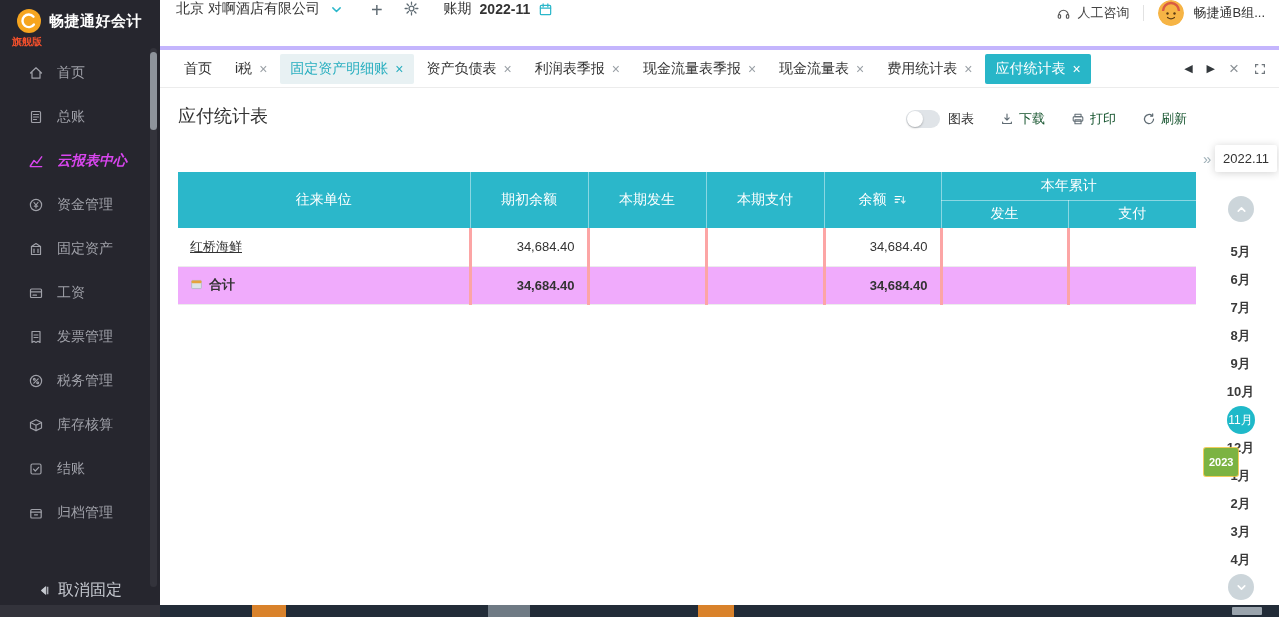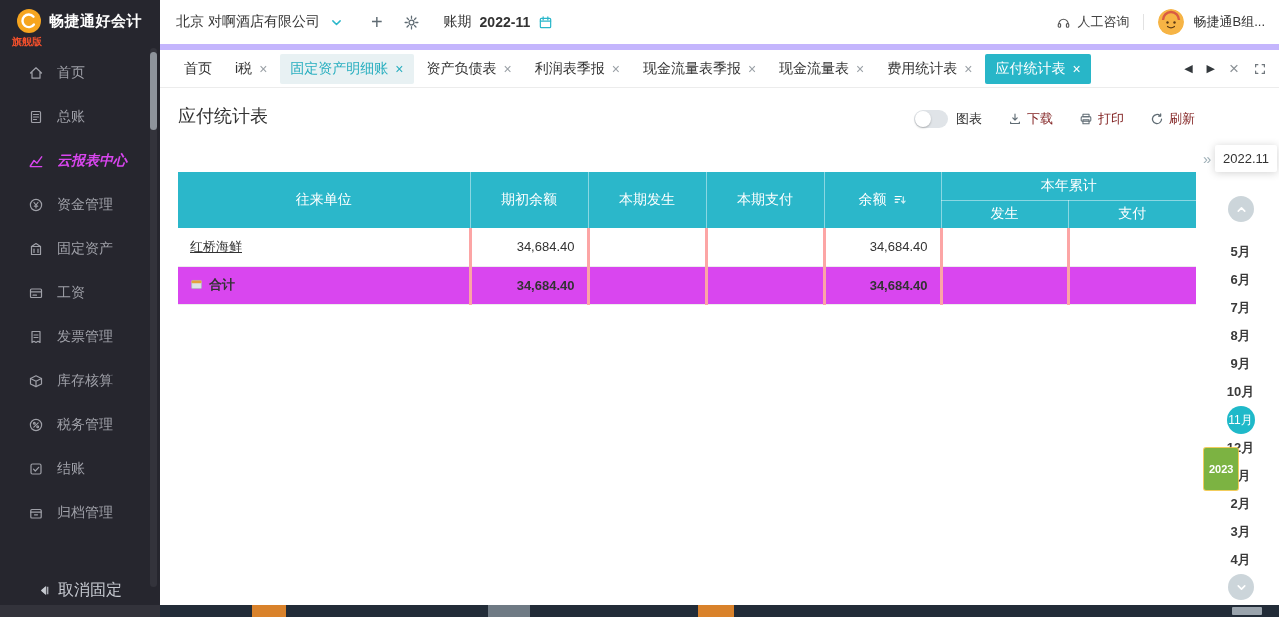--- a/index.html
+++ b/index.html
@@ -14,21 +14,21 @@
   .edition { color: #f4502c; font-size: 10px; font-weight: 700; padding: 1px 0 0 12px; }
   .menu { margin-top: 2px; }
   .menu-item { display: flex; align-items: center; gap: 13px; height: 44px; padding-left: 27px; color: #9fa0a8; font-size: 14px; cursor: pointer; }
   .menu-item.active { color: #d946ef; font-weight: 600; font-style: italic; }
   .menu-item .mi { width: 17px; height: 17px; display: flex; align-items: center; justify-content: center; flex: 0 0 17px; }
   .sb-scroll { position: absolute; top: 48px; bottom: 30px; right: 3px; width: 7px; background: #33333b; border-radius: 4px; }
   .sb-thumb { position: absolute; top: 4px; left: 0; width: 7px; height: 78px; background: #8e939b; border-radius: 4px; }
   .unpin { position: absolute; bottom: 16px; left: 0; width: 100%; display: flex; align-items: center; justify-content: center; gap: 7px; color: #c7cad1; font-size: 16px; cursor: pointer; }
 
   
-  .topbar { position: absolute; left: 160px; top: 0; width: 1119px; height: 50px; background: #fff; border-bottom: 6px solid #c4b5fd; display: flex; align-items: center; z-index: 4; }
+  .topbar { position: absolute; left: 160px; top: 0; width: 1119px; height: 50px; background: #fff; border-bottom: 4px solid #c4b5fd; display: flex; align-items: flex-start; z-index: 4; }
   .company { display: flex; align-items: center; gap: 10px; margin-left: 16px; font-size: 14px; color: #333; cursor: pointer; }
   .tb-plus { margin-left: 28px; font-size: 20px; color: #5f6b73; line-height: 1; cursor: pointer; }
   .tb-gear { margin-left: 20px; color: #5f6b73; cursor: pointer; }
   .period { display: flex; align-items: center; gap: 8px; margin-left: 24px; font-size: 14px; color: #333; cursor: pointer; }
   .period .pv { font-weight: 700; }
   .tb-right { margin-left: auto; display: flex; align-items: center; gap: 9px; padding-right: 14px; }
   .consult { display: flex; align-items: center; gap: 6px; font-size: 13px; color: #444; cursor: pointer; }
   .v-div { width: 1px; height: 16px; background: #e2e2e2; margin: 0 5px; }
   .avatar { width: 26px; height: 26px; border-radius: 50%; overflow: hidden; cursor: pointer; }
   .username { font-size: 13px; color: #333; cursor: pointer; white-space: nowrap; }
@@ -43,53 +43,53 @@
   .tab.active { background: #28b6c8; color: #fff; }
   .tab.active .x { color: #fff; }
   .tab-ctrl { margin-left: auto; display: flex; align-items: center; gap: 14px; padding-right: 12px; }
   .tc { cursor: pointer; color: #33383c; font-size: 11px; line-height: 1; }
   .tc.x-all { color: #8b9196; font-size: 17px; }
   .tc.fs { color: #70777d; }
 
   
   .content { position: absolute; left: 160px; top: 88px; width: 1119px; height: 517px; background: #fff; z-index: 3; }
   .page-title { position: absolute; left: 18px; top: 16px; font-size: 18px; color: #333; font-weight: 500; }
-  .toolbar { position: absolute; right: 84px; top: 22px; display: flex; align-items: center; gap: 26px; justify-content: center; }
+  .toolbar { position: absolute; right: 92px; top: 22px; display: flex; align-items: center; gap: 26px; justify-content: center; }
   .toggle-wrap { display: flex; align-items: center; gap: 8px; font-size: 13px; color: #333; }
   .toggle { width: 34px; height: 18px; border-radius: 10px; background: #e0e4e8; position: relative; cursor: pointer; }
   .knob { position: absolute; left: 1px; top: 1px; width: 16px; height: 16px; border-radius: 50%; background: #fff; box-shadow: 0 1px 2px rgba(0,0,0,.25); }
-  .tool-btn { display: flex; align-items: center; gap: 5px; font-size: 13px; color: #7f1d1d; cursor: pointer; }
+  .tool-btn { display: flex; align-items: center; gap: 5px; font-size: 13px; color: #14532d; cursor: pointer; }
   .tool-btn svg { color: #5f6b73; }
 
   
   .tbl-wrap { position: absolute; left: 18px; top: 84px; }
   table { border-collapse: collapse; table-layout: fixed; width: 1018px; font-size: 13px; color: #333; }
   thead th { background: #2bb7ca; color: #fff; font-weight: 400; font-size: 14px; height: 28px; border-right: 1px solid rgba(255,255,255,.45); text-align: center; }
   thead th.no-r { border-right: none; }
   thead th.group { border-bottom: 1px solid rgba(255,255,255,.45); }
   thead th .hcell { display: inline-flex; align-items: center; gap: 6px; }
   tbody td { height: 38px; border-bottom: 1px solid #ececec; border-right: 3px solid #fca5a5; background: #fff; }
   tbody td.no-r { border-right: none; }
   td.num { text-align: right; padding-right: 12px; }
   td.unit { padding-left: 12px; text-align: left; }
   .link { color: #333; text-decoration: underline; cursor: pointer; }
-  tr.total td { background: #d946ef; font-weight: 700; }
+  tr.total td { background: #f0abfc; font-weight: 700; }
   .total-label { display: inline-flex; align-items: center; gap: 6px; }
 
   
   .month-panel { position: absolute; left: 1202px; top: 142px; width: 77px; height: 466px; z-index: 6; }
   .collapse { position: absolute; left: 1px; top: 8px; color: #9fb0b8; font-size: 15px; cursor: pointer; }
   .cur-tag { position: absolute; left: 13px; top: 3px; background: #fff; box-shadow: 0 1px 8px rgba(0,0,0,.18); border-radius: 2px; padding: 6px 8px; font-size: 13px; color: #333; white-space: nowrap; }
   .circ { position: absolute; left: 26px; width: 26px; height: 26px; border-radius: 50%; background: #ccd5da; color: #fff; display: flex; align-items: center; justify-content: center; cursor: pointer; }
   .circ.up { top: 54px; }
   .circ.down { top: 432px; }
   .months { position: absolute; top: 96px; left: 0; width: 100%; }
   .month { height: 28px; display: flex; align-items: center; justify-content: center; font-size: 13px; color: #3a3a3a; font-weight: 700; cursor: pointer; }
   .month .m-active { width: 28px; height: 28px; border-radius: 50%; background: #1fb9c9; color: #fff; display: flex; align-items: center; justify-content: center; font-size: 12px; font-weight: 400; }
-  .year-badge { position: absolute; left: 2px; top: 306px; background: #7cb342; color: #fff; font-size: 11px; font-weight: 700; padding: 15px 5px; border-radius: 2px; box-shadow: 0 0 0 1px rgba(240,196,64,.85); }
+  .year-badge { position: absolute; left: 2px; top: 306px; background: #7cb342; color: #fff; font-size: 11px; font-weight: 700; padding: 8px 5px; border-radius: 2px; box-shadow: 0 0 0 1px rgba(240,196,64,.85); }
 
   
   .taskbar { position: absolute; left: 0; top: 605px; width: 1279px; height: 12px; background: #222c38; z-index: 7; }
   .tk { position: absolute; top: 0; height: 12px; }
   .tk.sb { left: 0; width: 160px; background: #33333b; }
   .tk.o1 { left: 252px; width: 34px; background: #d9822b; }
   .tk.g1 { left: 488px; width: 42px; background: #6f7a84; }
   .tk.o2 { left: 698px; width: 36px; background: #d9822b; }
   .tk.tray { left: 1232px; width: 30px; height: 8px; top: 2px; background: #9aa4ad; border-radius: 1px; }
 </style>
@@ -169,36 +169,36 @@
             <svg width="16" height="16" viewBox="0 0 16 16" fill="none" stroke="currentColor" stroke-width="1.2" stroke-linecap="round" stroke-linejoin="round">
               <path d="M4 2.5 h8 v11 l-2 -1.2 -2 1.2 -2 -1.2 -2 1.2 z"></path>
               <path d="M6 6 h4 M6 8.5 h4"></path>
             </svg>
           </span>
         <span>发票管理</span>
       </div>
       <div class="menu-item">
         <span class="mi">
             <svg width="16" height="16" viewBox="0 0 16 16" fill="none" stroke="currentColor" stroke-width="1.2" stroke-linecap="round" stroke-linejoin="round">
-              <path d="M2.5 5.5 L8 2.8 L13.5 5.5 V11 L8 13.6 L2.5 11 Z"></path>
-              <path d="M2.5 5.5 L8 8.2 L13.5 5.5 M8 8.2 V13.6"></path>
-            </svg>
-          </span>
-        <span>库存核算</span>
-      </div>
-      <div class="menu-item">
-        <span class="mi">
-            <svg width="16" height="16" viewBox="0 0 16 16" fill="none" stroke="currentColor" stroke-width="1.2" stroke-linecap="round" stroke-linejoin="round">
               <circle cx="8" cy="8" r="5.6"></circle>
               <path d="M5.8 10.2 L10.2 5.8"></path>
               <circle cx="6.3" cy="6.3" r="0.9"></circle>
               <circle cx="9.7" cy="9.7" r="0.9"></circle>
             </svg>
           </span>
         <span>税务管理</span>
+      </div>
+      <div class="menu-item">
+        <span class="mi">
+            <svg width="16" height="16" viewBox="0 0 16 16" fill="none" stroke="currentColor" stroke-width="1.2" stroke-linecap="round" stroke-linejoin="round">
+              <path d="M2.5 5.5 L8 2.8 L13.5 5.5 V11 L8 13.6 L2.5 11 Z"></path>
+              <path d="M2.5 5.5 L8 8.2 L13.5 5.5 M8 8.2 V13.6"></path>
+            </svg>
+          </span>
+        <span>库存核算</span>
       </div>
       <div class="menu-item">
         <span class="mi">
             <svg width="16" height="16" viewBox="0 0 16 16" fill="none" stroke="currentColor" stroke-width="1.2" stroke-linecap="round" stroke-linejoin="round">
               <rect x="3" y="3" width="10" height="10" rx="1.5"></rect>
               <path d="M5.5 8.2 L7.3 10 L10.7 6.3"></path>
             </svg>
           </span>
         <span>结账</span>
       </div>

